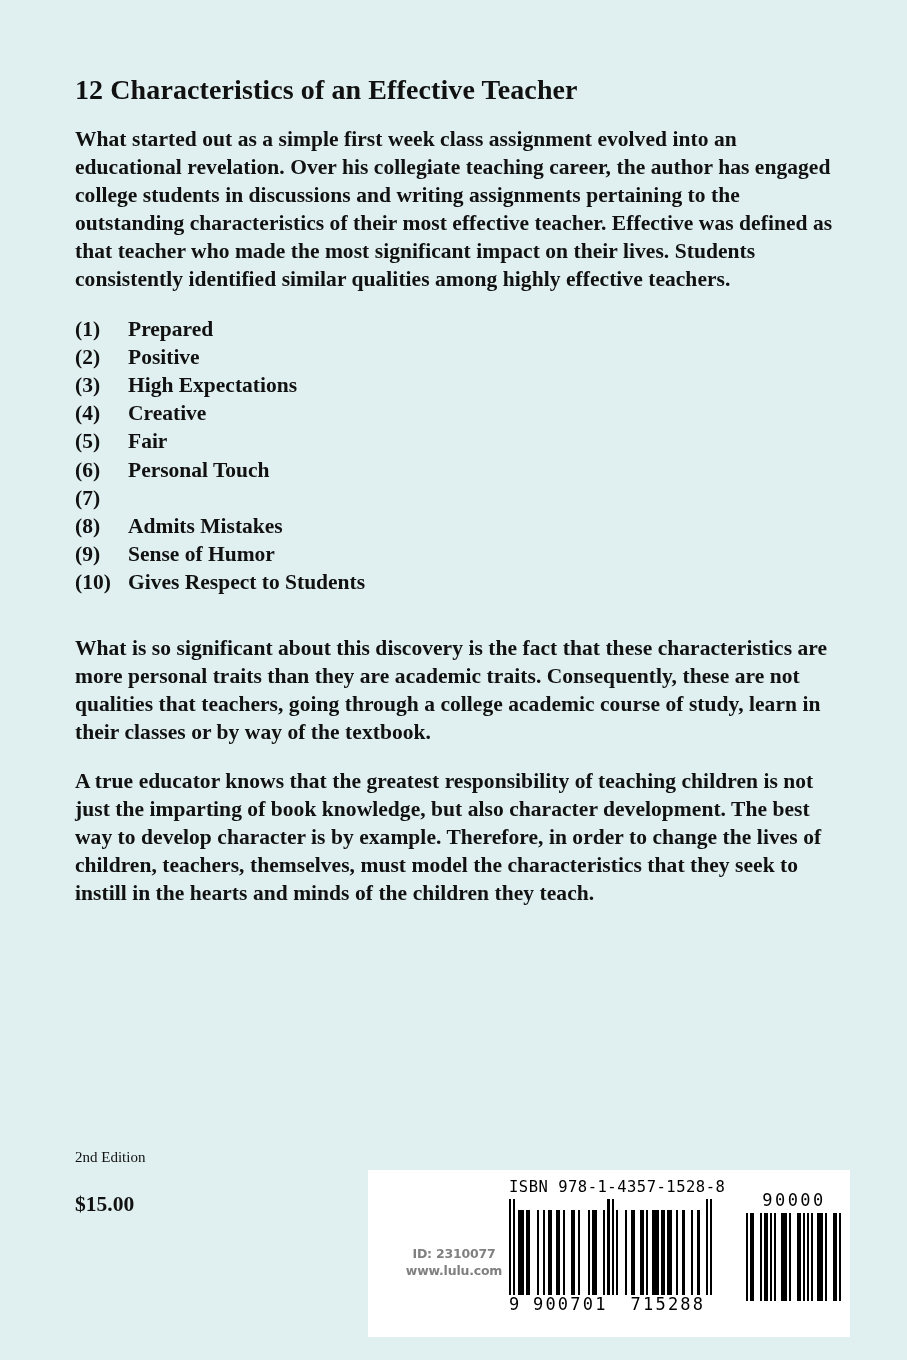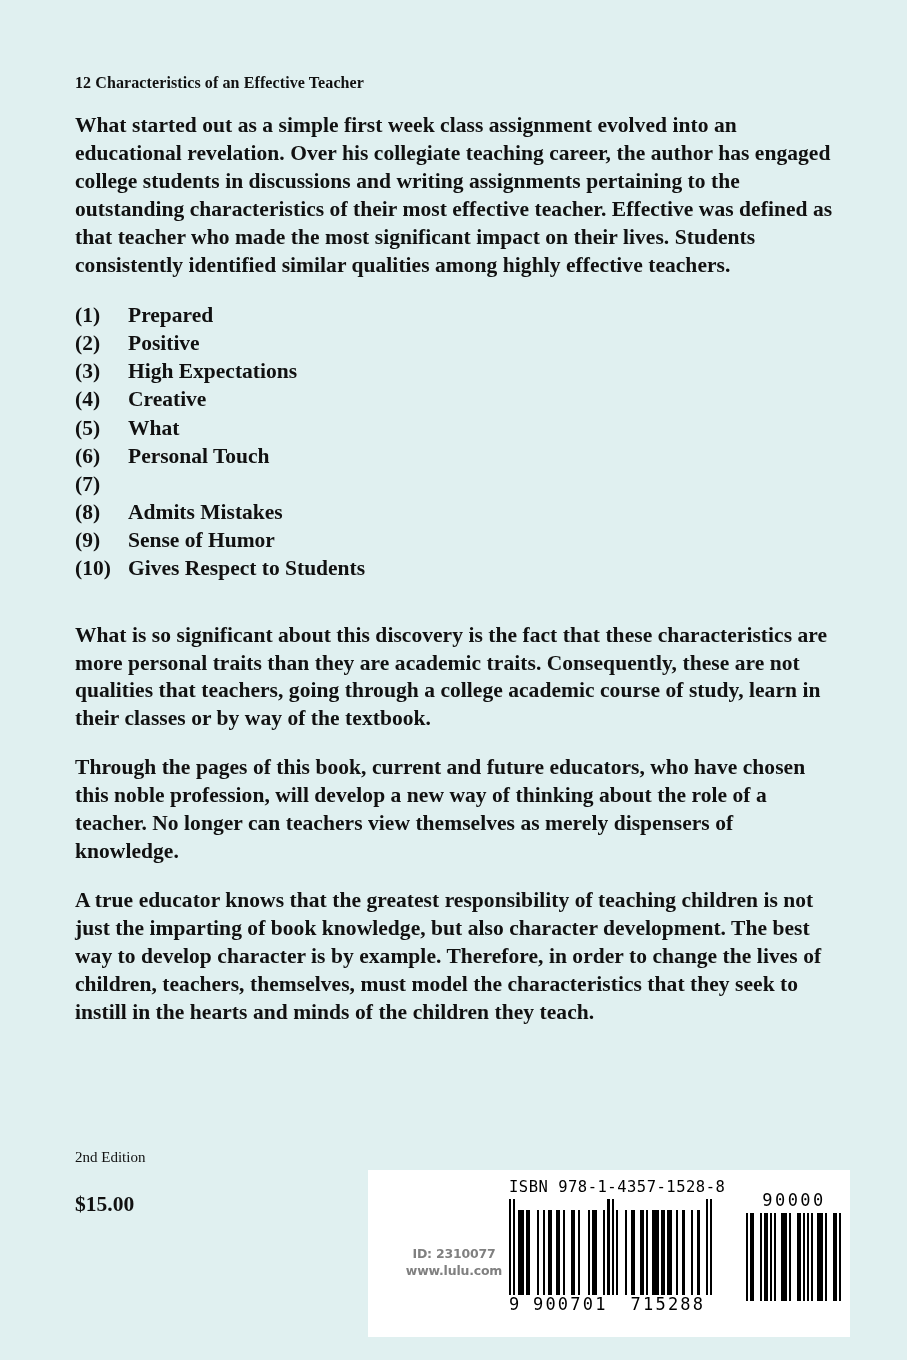--- a/index.html
+++ b/index.html
@@ -26,21 +26,21 @@
   }
 
   .content {
     position: absolute;
     left: 75px;
     top: 74px;
     width: 762px;
   }
 
   .book-title {
-    font-size: 16px;
+    font-size: 28px;
     font-weight: bold;
     letter-spacing: 0.1px;
     line-height: 1.15;
     margin: 0 0 20px 0;
     white-space: nowrap;
   }
 
   .para {
     font-size: 21.5px;
     font-weight: bold;
@@ -202,21 +202,21 @@
       <li class="trait-item">
         <span class="trait-num">(3)</span>
         <span class="trait-label">High Expectations</span>
       </li>
       <li class="trait-item">
         <span class="trait-num">(4)</span>
         <span class="trait-label">Creative</span>
       </li>
       <li class="trait-item">
         <span class="trait-num">(5)</span>
-        <span class="trait-label">What</span>
+        <span class="trait-label">Fair</span>
       </li>
       <li class="trait-item">
         <span class="trait-num">(6)</span>
         <span class="trait-label">Personal Touch</span>
       </li>
       <li class="trait-item">
         <span class="trait-num">(7)</span>
       </li>
       <li class="trait-item">
         <span class="trait-num">(8)</span>
@@ -229,21 +229,20 @@
       <li class="trait-item">
         <span class="trait-num">(10)</span>
         <span class="trait-label">Gives Respect to Students</span>
       </li>
     </ul>
 
     <div class="list-after-gap"></div>
 
     <p class="para">What is so significant about this discovery is the fact that these characteristics are more personal traits than they are academic traits. Consequently, these are not qualities that teachers, going through a college academic course of study, learn in their classes or by way of the textbook.</p>
 
-    <p class="para">Through the pages of this book, current and future educators, who have chosen this noble profession, will develop a new way of thinking about the role of a teacher. No longer can teachers view themselves as merely dispensers of knowledge.</p>
 
     <p class="para">A true educator knows that the greatest responsibility of teaching children is not just the imparting of book knowledge, but also character development. The best way to develop character is by example. Therefore, in order to change the lives of children, teachers, themselves, must model the characteristics that they seek to instill in the hearts and minds of the children they teach.</p>
   </div>
 
   <div class="footer-block">
     <div class="edition">2nd Edition</div>
     <div class="price">$15.00</div>
   </div>
 
   <div class="barcode-panel">

